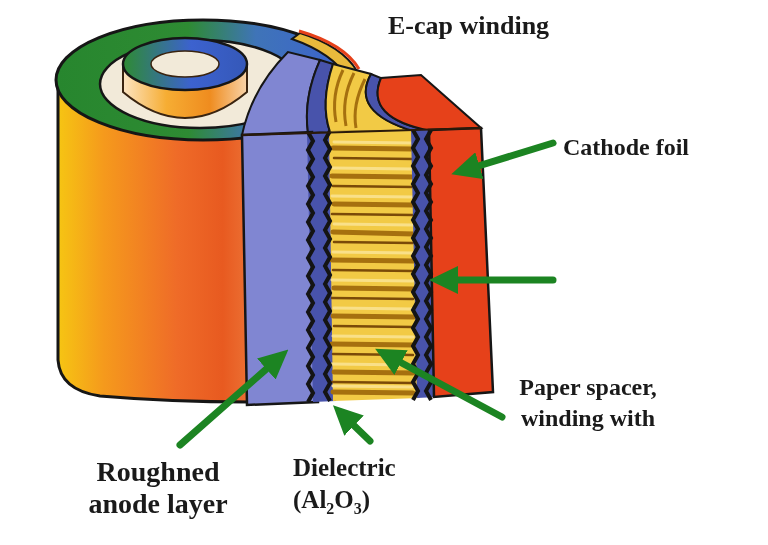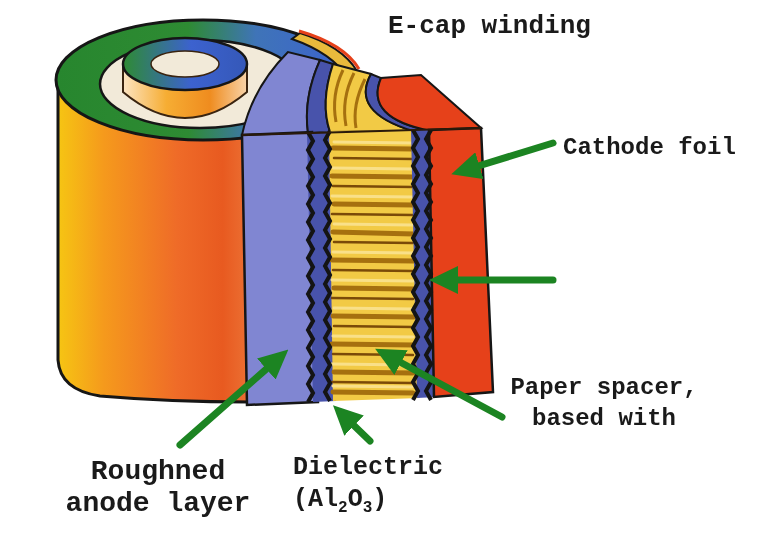--- a/index.html
+++ b/index.html
@@ -1,28 +1,28 @@
 <!DOCTYPE html>
 <html style="--c-background: #ffffff; --c-text: #1a1a1a; --c-outline: #161616; --c-arrow_green: #1c8422; --c-anode_purple: #8086d2; --c-dielectric_blue: #4853ab; --c-paper_yellow: #f2ca45; --c-paper_stripe_brown: #a5700f; --c-cathode_red: #e6411a; --c-roll_top_green: #2e8b33; --c-roll_wrap_blue: #3c62cf; --c-body_orange: #ef6b28; --c-body_yellow: #f6c513;"><head>
 <meta charset="utf-8">
 <style>
   html,body{margin:0;padding:0;background:#fff;}
   #stage{
     position:relative;width:768px;height:545px;overflow:hidden;
     background:var(--c-background,#fff);
-    font-family:Liberation Mono, monospace;
+    font-family:Liberation Serif, serif;
     color:var(--c-text,#1a1a1a);
   }
   #art{position:absolute;left:0;top:0;}
   .lbl{position:absolute;font-weight:bold;color:var(--c-text,#1a1a1a);white-space:nowrap;}
   .lbl div{white-space:nowrap;}
   #title-label{left:388px;top:11px;font-size:26px;}
   #cathode-label{left:563px;top:134px;font-size:24px;}
   #oxide-label{left:578px;top:219px;font-size:24px;line-height:30px;}
-  #paper-label{left:504px;top:372px;width:200px;text-align:center;font-size:24px;line-height:31px;white-space:normal;}
+  #paper-label{left:488px;top:372px;width:200px;text-align:center;font-size:24px;line-height:31px;white-space:normal;}
   #anode-label{left:63px;top:456px;width:190px;text-align:center;font-size:28px;line-height:32px;white-space:normal;}
   #dielectric-label{left:293px;top:452px;width:155px;font-size:25px;line-height:32px;white-space:normal;}
   #dielectric-label sub{font-size:16px;}
 </style>
 </head>
 <body>
 
 <div id="stage">
 
   <svg id="art" width="768" height="545" viewBox="0 0 768 545">
@@ -101,21 +101,21 @@
     </g>
   </svg>
 
   <div class="lbl" id="title-label">E-cap winding</div>
 
   <div class="lbl" id="cathode-label">Cathode foil</div>
 
 
   <div class="lbl" id="paper-label">
     <div>Paper spacer,</div>
-    <div>based with</div>
+    <div>winding with</div>
   </div>
 
   <div class="lbl" id="anode-label">
     <div>Roughned</div>
     <div>anode layer</div>
   </div>
 
   <div class="lbl" id="dielectric-label">
     <div>Dielectric</div>
     <div><span>(Al</span><sub>2</sub><span>O</span><sub>3</sub><span>)</span></div>

